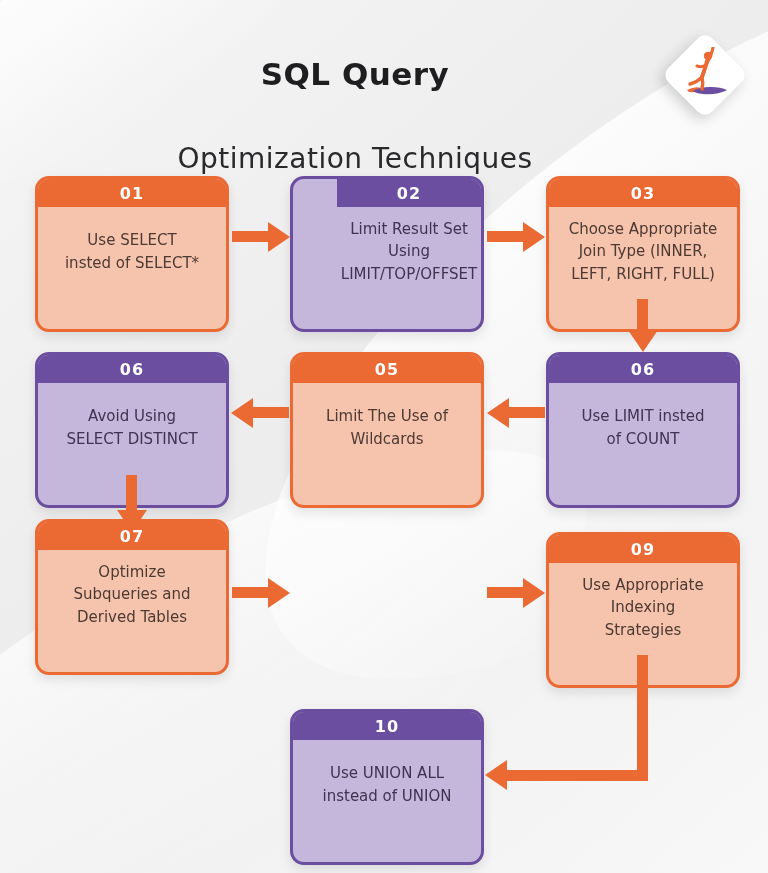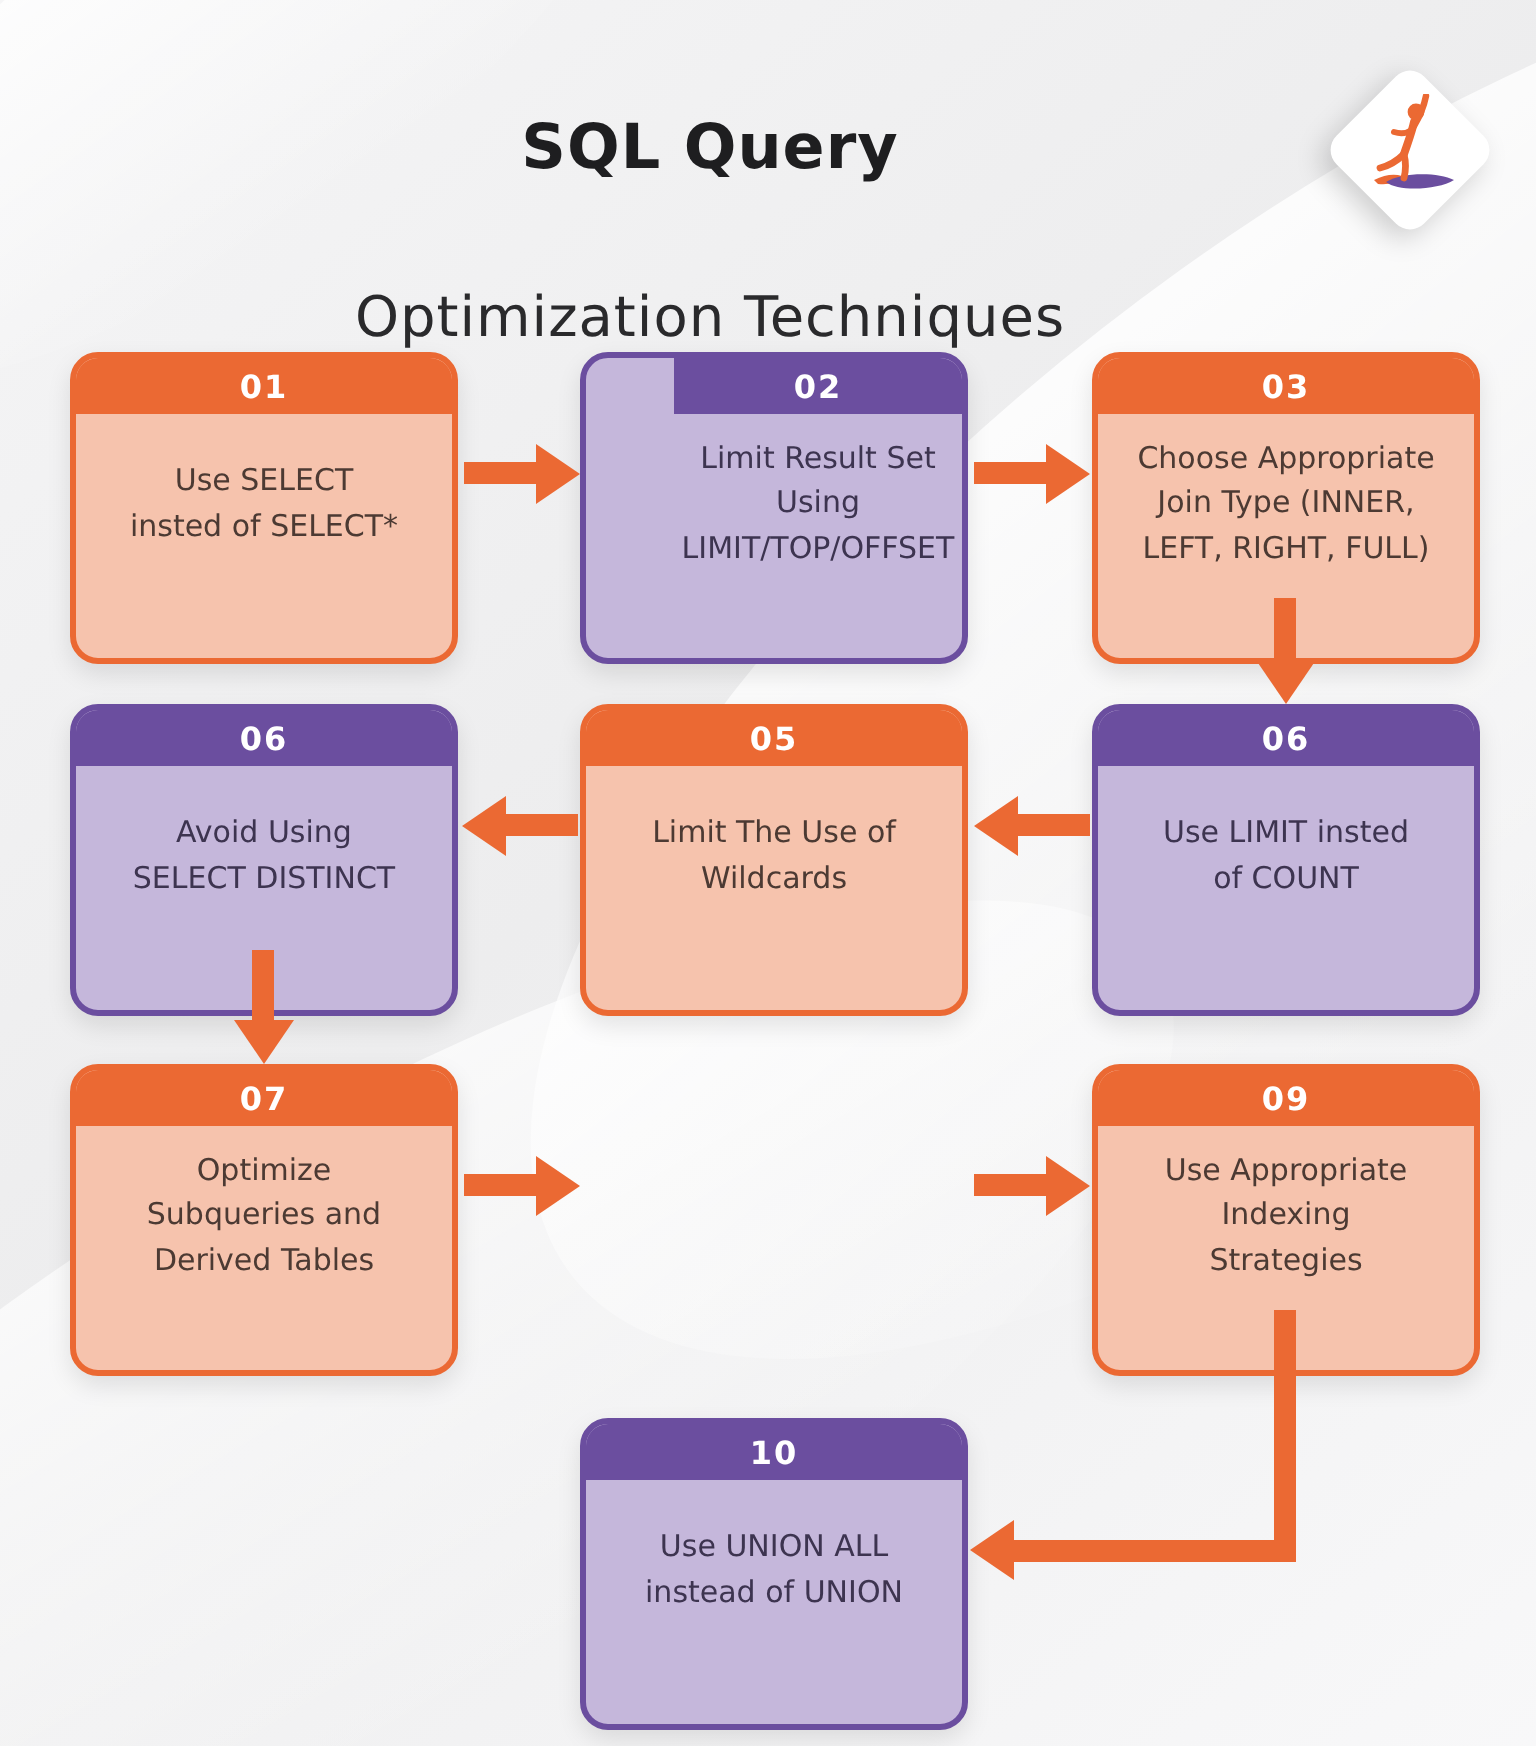--- a/index.html
+++ b/index.html
@@ -36,21 +36,21 @@
     text-align:center;font-size:15px;line-height:1.5;white-space:pre-line;padding:0 4px;}
   .card.orange{border-color:#EB6933;background:#F6C3AD;}
   .card.orange .card-header{background:#EB6933;}
   .card.orange .card-body{color:#4C3A33;}
   .card.purple{border-color:#6B4E9F;background:#C5B7DB;}
   .card.purple .card-header{background:#6B4E9F;}
   .card.purple .card-body{color:#3D3450;}
 
   .p1{left:35px;top:176px;}  .p2{left:290px;top:176px;padding-left:44px;}  .p3{left:546px;top:176px;}
   .p4{left:35px;top:352px;}  .p5{left:290px;top:352px;}  .p6{left:546px;top:352px;}
-  .p7{left:35px;top:532px;}  .p8{left:290px;top:532px;}  .p9{left:546px;top:532px;}
+  .p7{left:35px;top:519px;}  .p8{left:290px;top:532px;}  .p9{left:546px;top:532px;}
   .p10{left:290px;top:709px;}
 
   
   .stem{position:absolute;background:#EB6933;}
   .tri{position:absolute;width:0;height:0;}
   .tri.right{border-top:15px solid transparent;border-bottom:15px solid transparent;border-left:22px solid #EB6933;}
   .tri.left{border-top:15px solid transparent;border-bottom:15px solid transparent;border-right:22px solid #EB6933;}
   .tri.down{border-left:15px solid transparent;border-right:15px solid transparent;border-top:22px solid #EB6933;}
 </style>
 </head>

